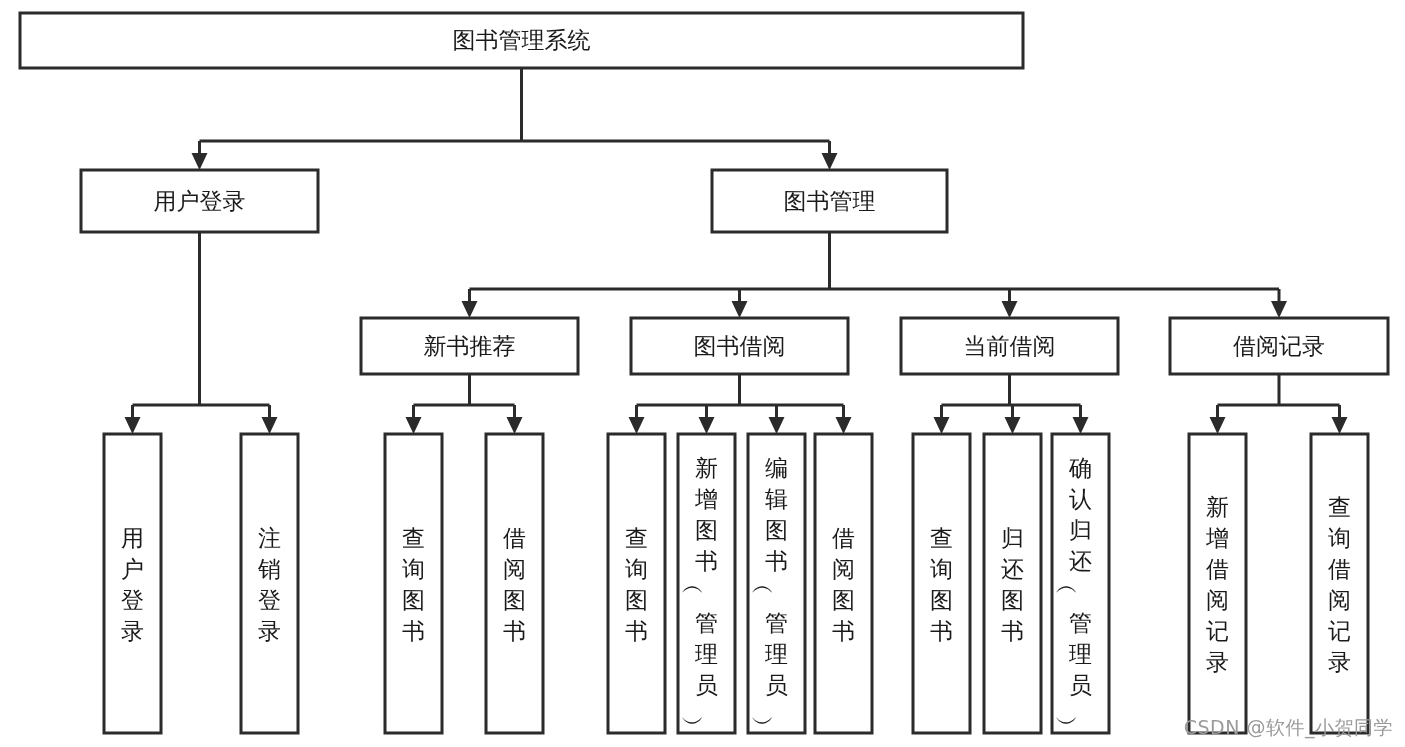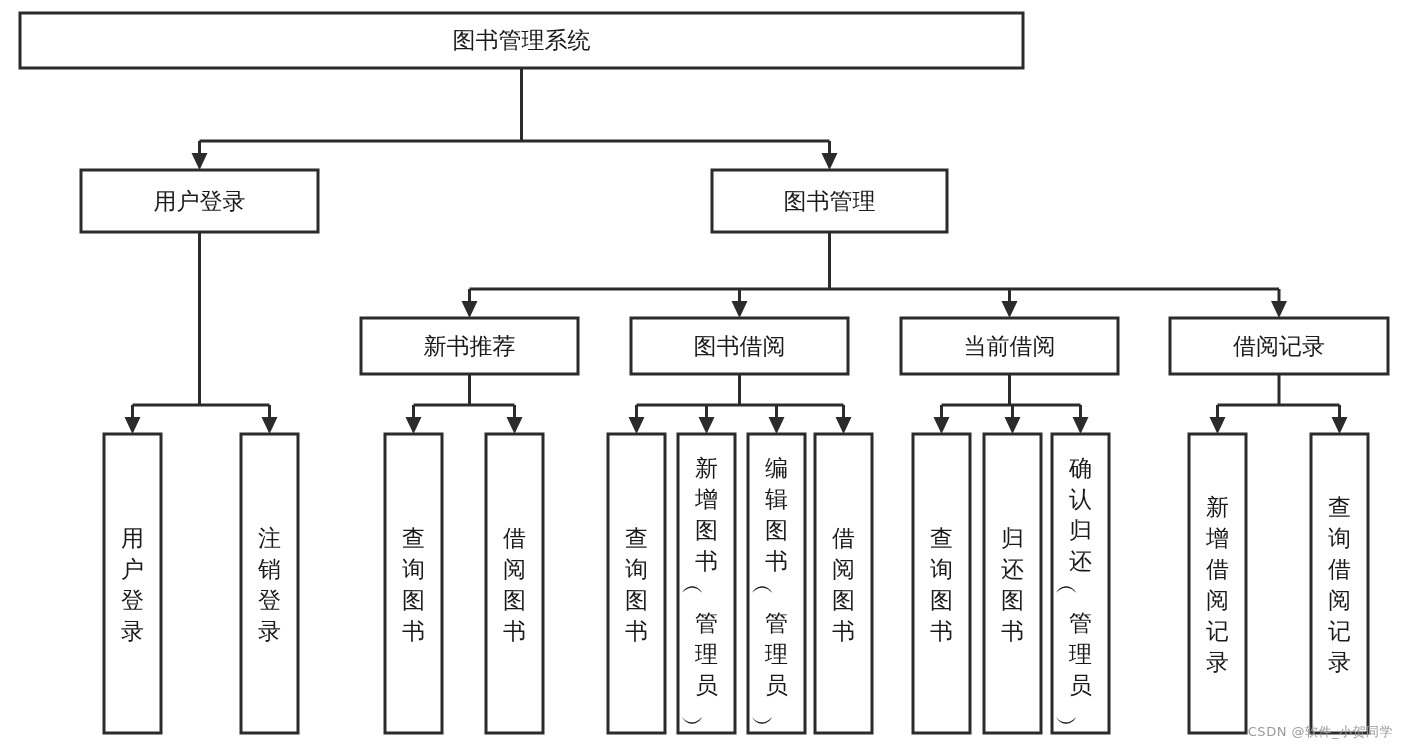--- a/index.html
+++ b/index.html
@@ -44,21 +44,21 @@
     fill: #1a1a1a;
     font-family: "DejaVu Sans", "Liberation Sans", sans-serif;
     font-size: 23px;
     text-anchor: middle;
   }
   .watermark {
     position: absolute;
     right: 12px;
     bottom: 6px;
     font-family: "DejaVu Sans", "Liberation Sans", sans-serif;
-    font-size: 13px;
+    font-size: 19px;
     color: #9a9a9a;
     letter-spacing: 0.5px;
     white-space: nowrap;
     pointer-events: none;
     margin-left: 40px;
   }
 </style>
 </head>
 <body>
 

